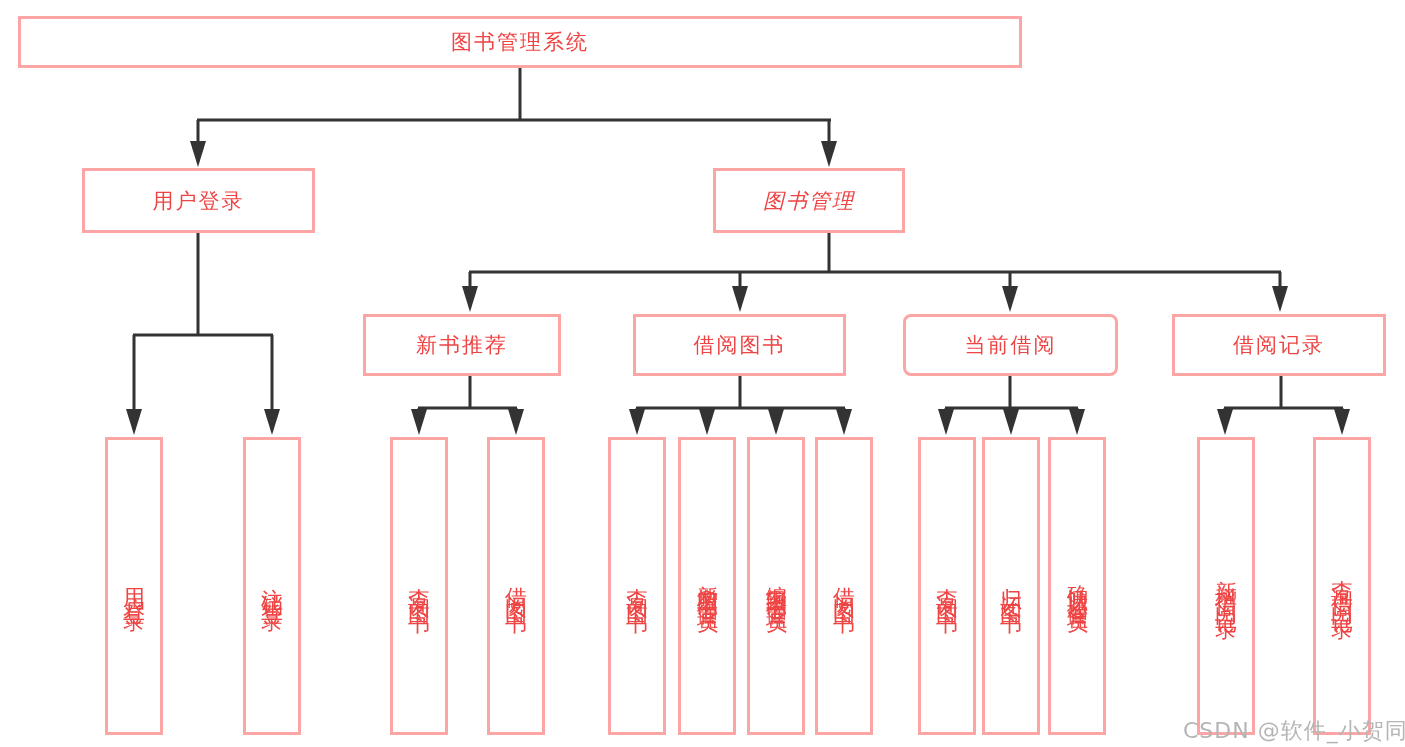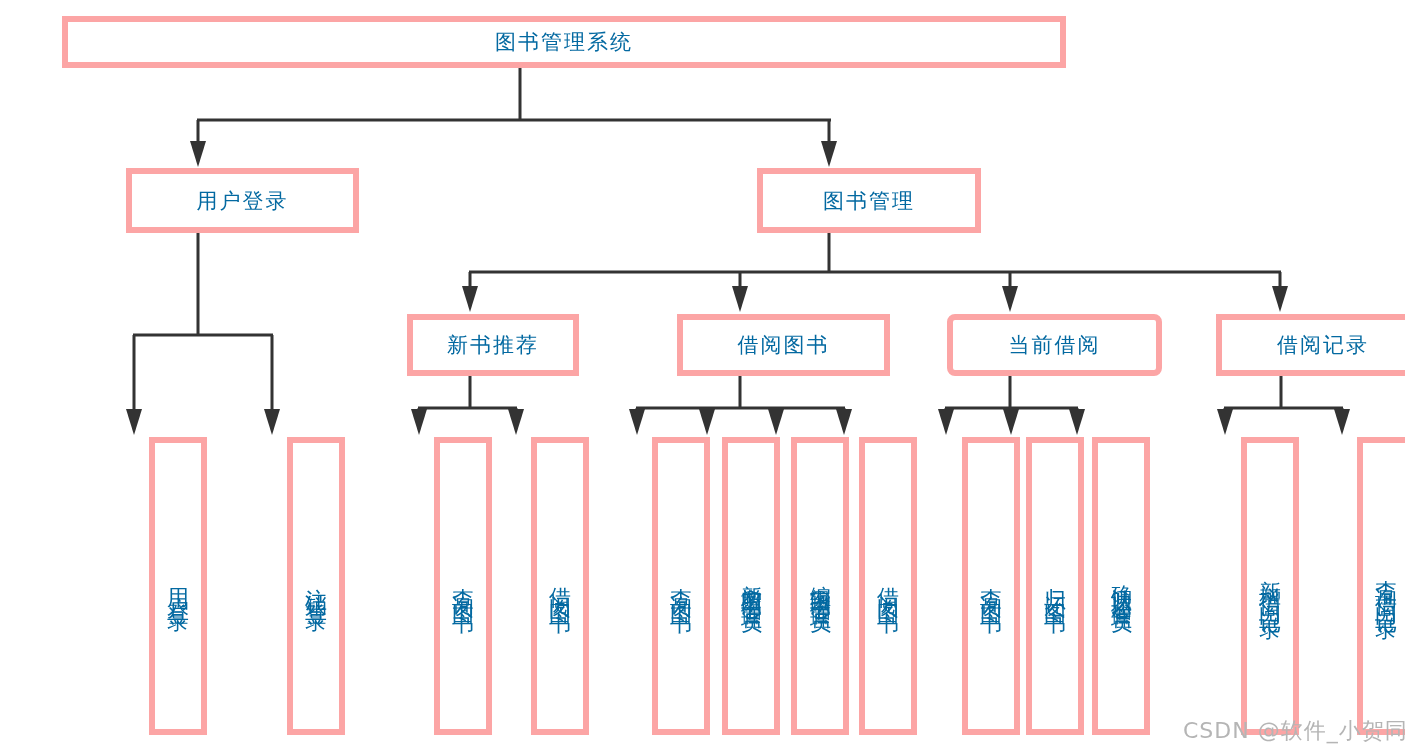--- a/index.html
+++ b/index.html
@@ -13,33 +13,32 @@
     position:relative;
     width:1405px;
     height:747px;
     background:#ffffff;
     overflow:hidden;
   }
   svg.wires { position:absolute; left:0; top:0; z-index:1; }
   .box {
     position:absolute;
     background:#ffffff;
-    border:6px solid #fca5a5;
+    border:3px solid #fca5a5;
     display:flex;
     align-items:center;
     justify-content:center;
     z-index:2;
-    color:#0369a1;
-    margin-left:44px;
+    color:#ef4444;
   }
   .h-box { font-size:21px; letter-spacing:2px; white-space:nowrap; }
   .root-box  { left:18px;   top:16px;  width:1004px; height:52px; }
   .lv2-a     { left:82px;   top:168px; width:233px;  height:65px; }
-  .lv2-b     { left:713px;  top:168px; width:224px;  height:65px; }
-  .lv3-a     { left:363px;  top:314px; width:172px;  height:62px; }
+  .lv2-b     { left:713px;  top:168px; width:192px;  height:65px;font-style:italic; }
+  .lv3-a     { left:363px;  top:314px; width:198px;  height:62px; }
   .lv3-b     { left:633px;  top:314px; width:213px;  height:62px; }
   .lv3-c     { left:903px;  top:314px; width:215px;  height:62px;border-radius:8px; }
   .lv3-d     { left:1172px; top:314px; width:214px;  height:62px; }
   .leaf {
     top:437px;
     width:58px;
     height:298px;
     writing-mode:vertical-rl;
     text-orientation:mixed;
     font-size:22px;

